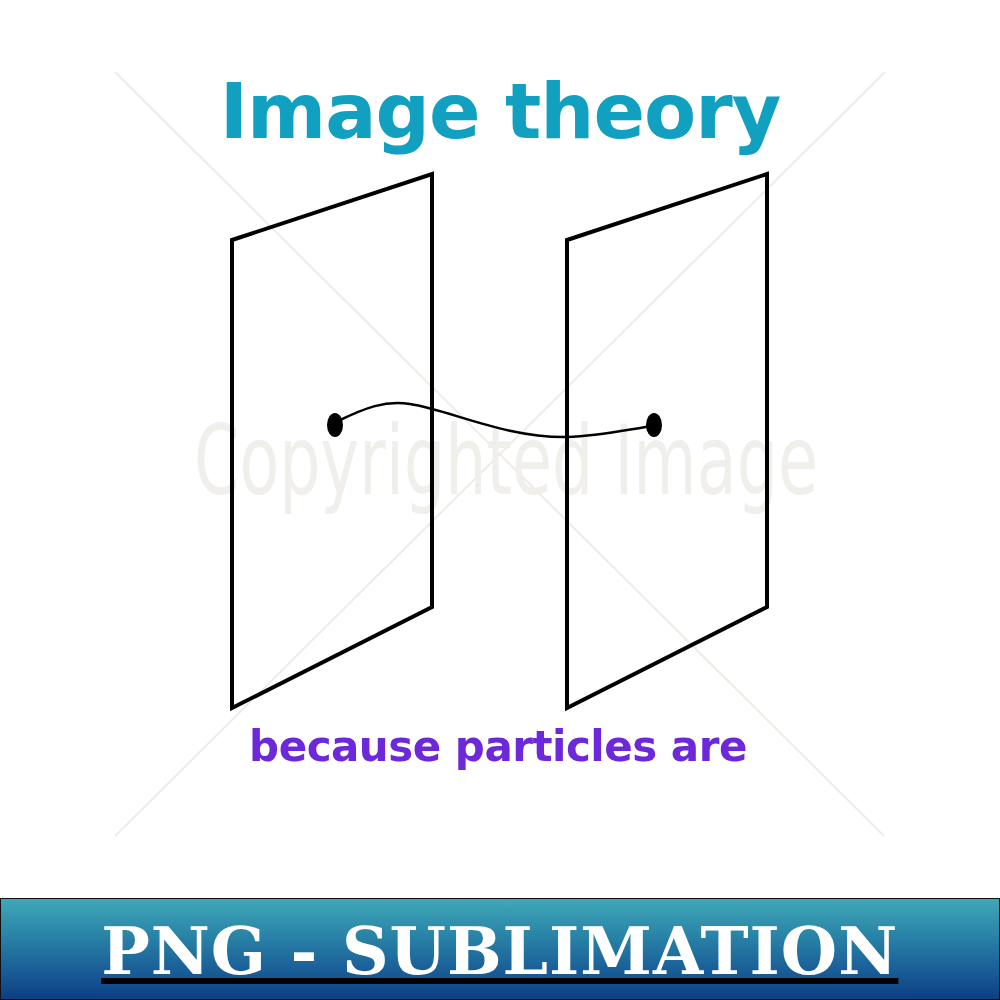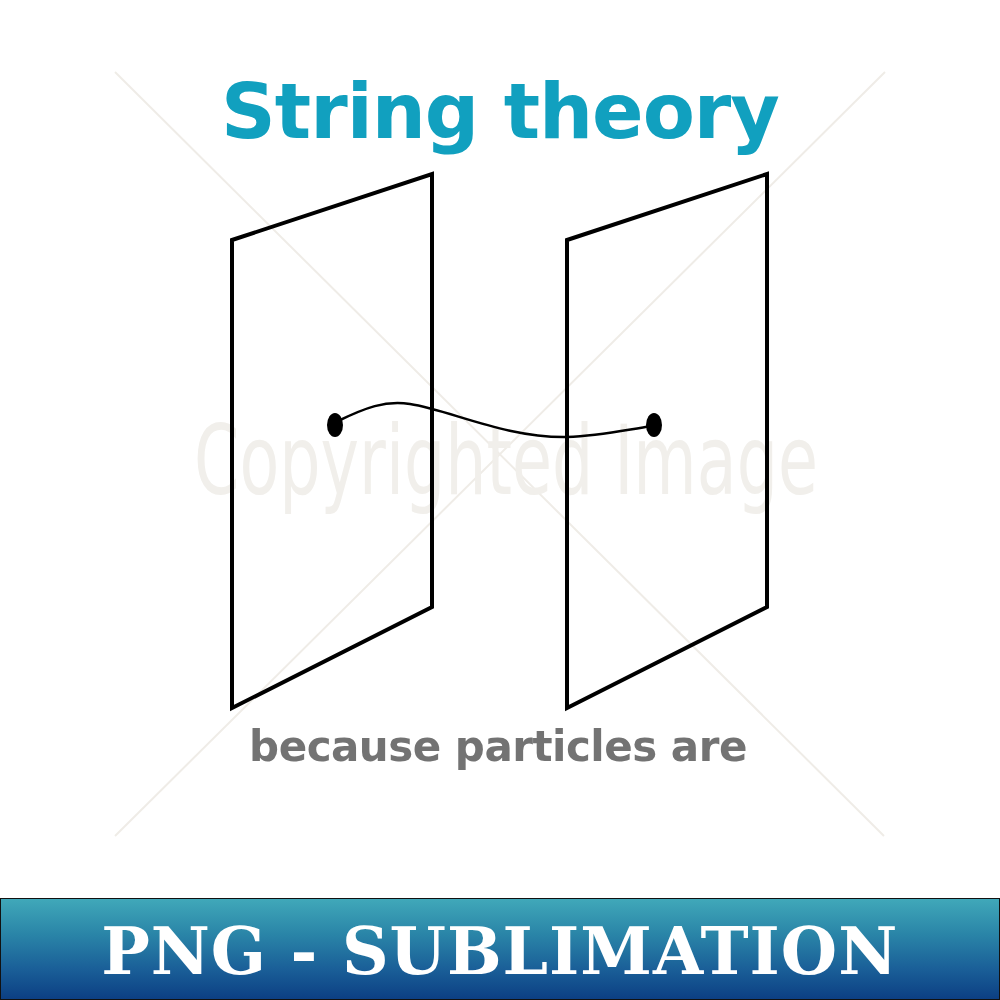--- a/index.html
+++ b/index.html
@@ -37,41 +37,42 @@
       line-height: 100px;
     }
     .caption {
       position: absolute;
       left: 0; top: 722px;
       width: 996px;
       text-align: center;
       font-family: "DejaVu Sans", sans-serif;
       font-weight: bold;
       font-size: 42px;
-      color: #737373;
+      color: #6d28d9;
       line-height: 50px;
       letter-spacing: -0.5px;
     }
     .caption .line {
       display: block;
     }
     .diagram-svg {
       position: absolute;
       left: 0; top: 0;
       width: 1000px; height: 900px;
     }
     .banner {
       position: absolute;
       left: 0; top: 898px;
       width: 998px; height: 100px;
       border: 1px solid #111;
       background: linear-gradient(to bottom, #40a8b9 0%, #2a85a8 35%, #1a5f98 70%, #0c3f83 100%);
       display: flex;
       align-items: center;
       justify-content: center;
+      text-decoration: underline;
     }
     .banner-text {
       font-family: "DejaVu Serif", serif;
       font-weight: bold;
       font-size: 66px;
       color: #ffffff;
       letter-spacing: 1px;
       transform: scaleX(0.98);
       line-height: 1;
       margin-top: 4px;
@@ -81,21 +82,21 @@
 <body>
 
 <div class="canvas">
 
   <svg class="watermark-svg" viewBox="0 0 1000 900" xmlns="http://www.w3.org/2000/svg">
     <line x1="115" y1="72" x2="884" y2="836" stroke="#efece7" stroke-width="2"></line>
     <line x1="885" y1="72" x2="115" y2="836" stroke="#efece7" stroke-width="2"></line>
     <text x="506" y="494" text-anchor="middle" font-family="DejaVu Sans, sans-serif" font-size="96" font-weight="normal" fill="#f1efeb" textLength="624" lengthAdjust="spacingAndGlyphs">Copyrighted Image</text>
   </svg>
 
-  <div class="title">String theory</div>
+  <div class="title">Image theory</div>
 
   <svg class="diagram-svg" viewBox="0 0 1000 900" xmlns="http://www.w3.org/2000/svg">
     <polygon points="232,240 432,174 432,607 232,708" fill="none" stroke="#000" stroke-width="4" stroke-linejoin="miter"></polygon>
     <polygon points="567,240 767,174 767,607 567,708" fill="none" stroke="#000" stroke-width="4" stroke-linejoin="miter"></polygon>
     <path d="M 338 421 C 365 408, 385 400, 410 404 C 450 410, 505 438, 567 437 C 600 436, 625 430, 652 426" fill="none" stroke="#000" stroke-width="2.5" stroke-linecap="round"></path>
     <ellipse cx="335" cy="425" rx="8" ry="12" fill="#000"></ellipse>
     <ellipse cx="654" cy="425" rx="8" ry="12" fill="#000"></ellipse>
   </svg>
 
   <div class="caption">

